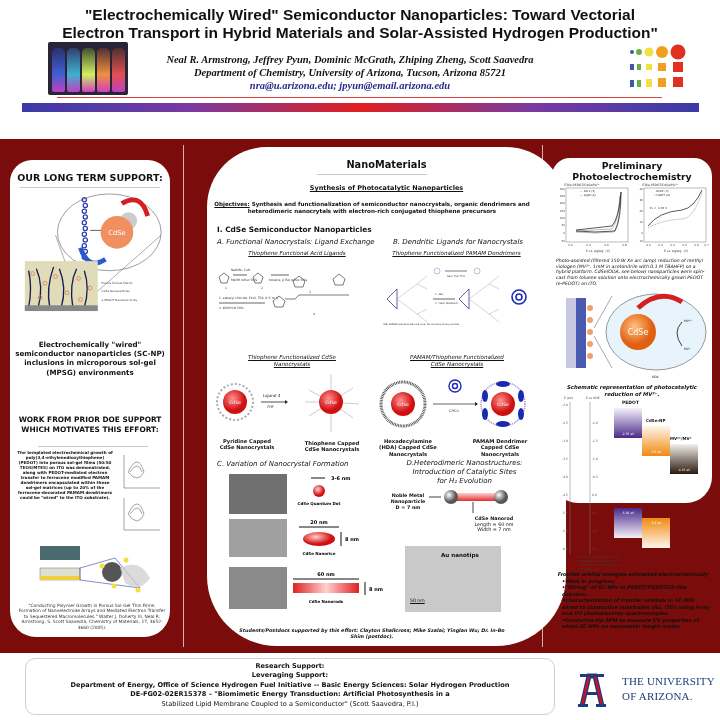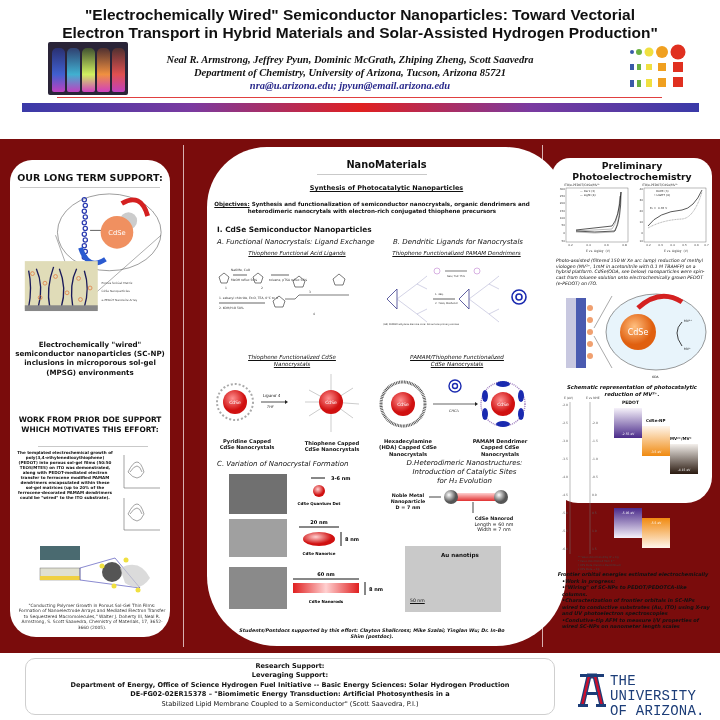--- a/index.html
+++ b/index.html
@@ -66,21 +66,21 @@
   .pe-cap { position: absolute; left: 4px; top: 100px; width: 154px; font-size: 4.6px; line-height: 5.7px; font-style: italic; }
   .pe-scheme { position: absolute; left: 8px; top: 130px; width: 148px; height: 92px; }
   .pe-sch-cap { position: absolute; left: 0; top: 226px; width: 100%; font-size: 5.3px; line-height: 6.5px; text-align: center; font-style: italic; font-weight: bold; }
   .pe-energy { position: absolute; left: 6px; top: 238px; width: 150px; height: 175px; }
   .pe-foot { position: absolute; left: 4px; top: 413px; width: 154px; font-size: 5px; line-height: 6.5px; font-style: italic; font-weight: bold; }
 
   
   .support { position: absolute; left: 25px; top: 658px; width: 530px; height: 57px; border: 1px solid #cfcfcf; border-radius: 10px;
     text-align: center; font-family: "DejaVu Sans", sans-serif; font-size: 6.6px; line-height: 9.4px; padding-top: 3px; }
   .logo { position: absolute; left: 578px; top: 672px; width: 140px; height: 36px; }
-  .logo-text { position: absolute; left: 32px; top: 2px; font-family: Liberation Mono, monospace; font-size: 14px; line-height: 15px; color: #1c3d78; letter-spacing: 0.2px; }
+  .logo-text { position: absolute; left: 44px; top: 2px; font-family: Liberation Serif, serif; font-size: 11px; line-height: 15px; color: #1c3d78; letter-spacing: 0.2px; }
 </style>
 </head>
 <body>
 
 <div class="title">
   <div>"Electrochemically Wired" Semiconductor Nanoparticles: Toward Vectorial</div>
   <div>Electron Transport in Hybrid Materials and Solar-Assisted Hydrogen Production"</div>
 </div>
 
 <div class="vials">

